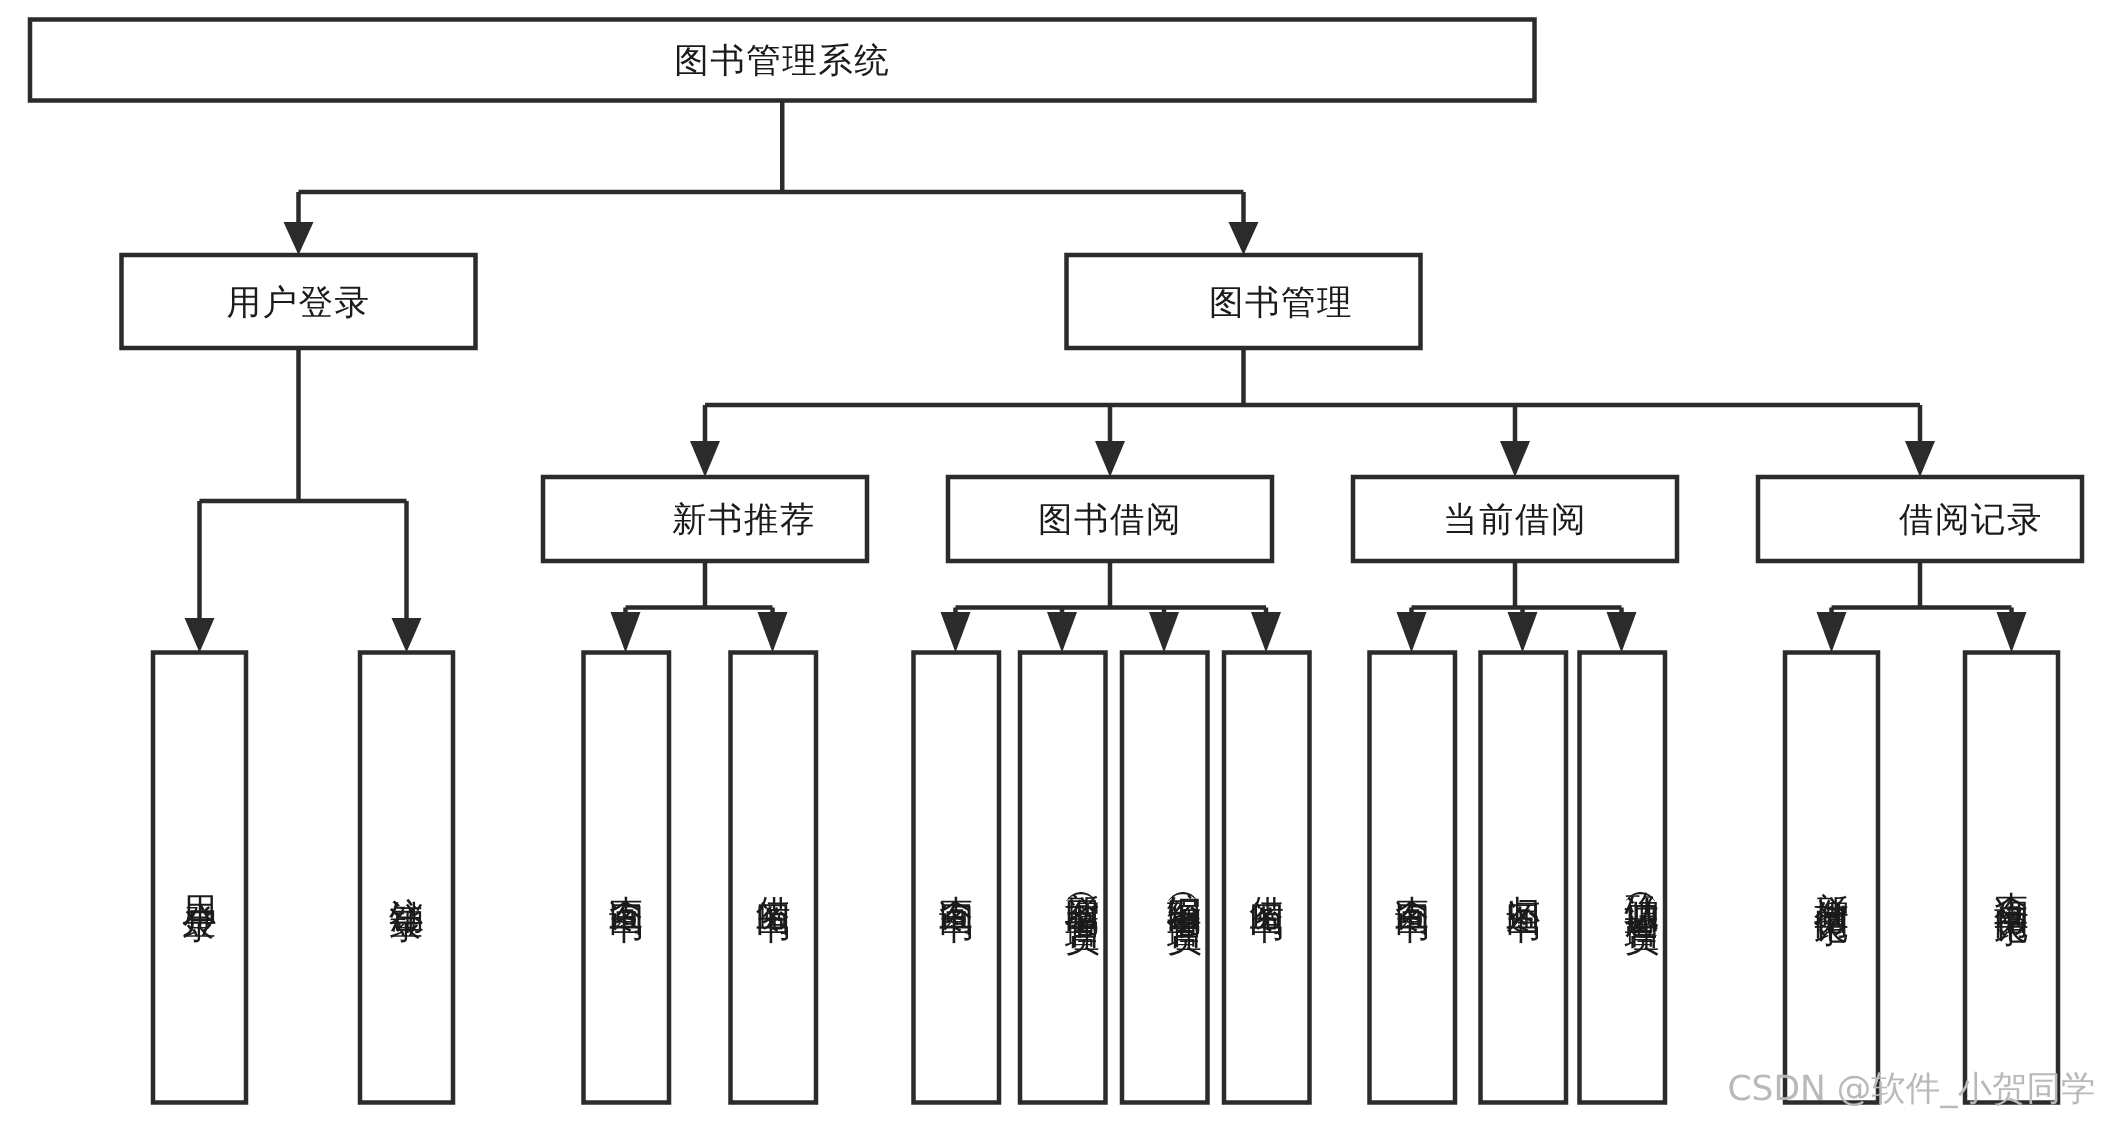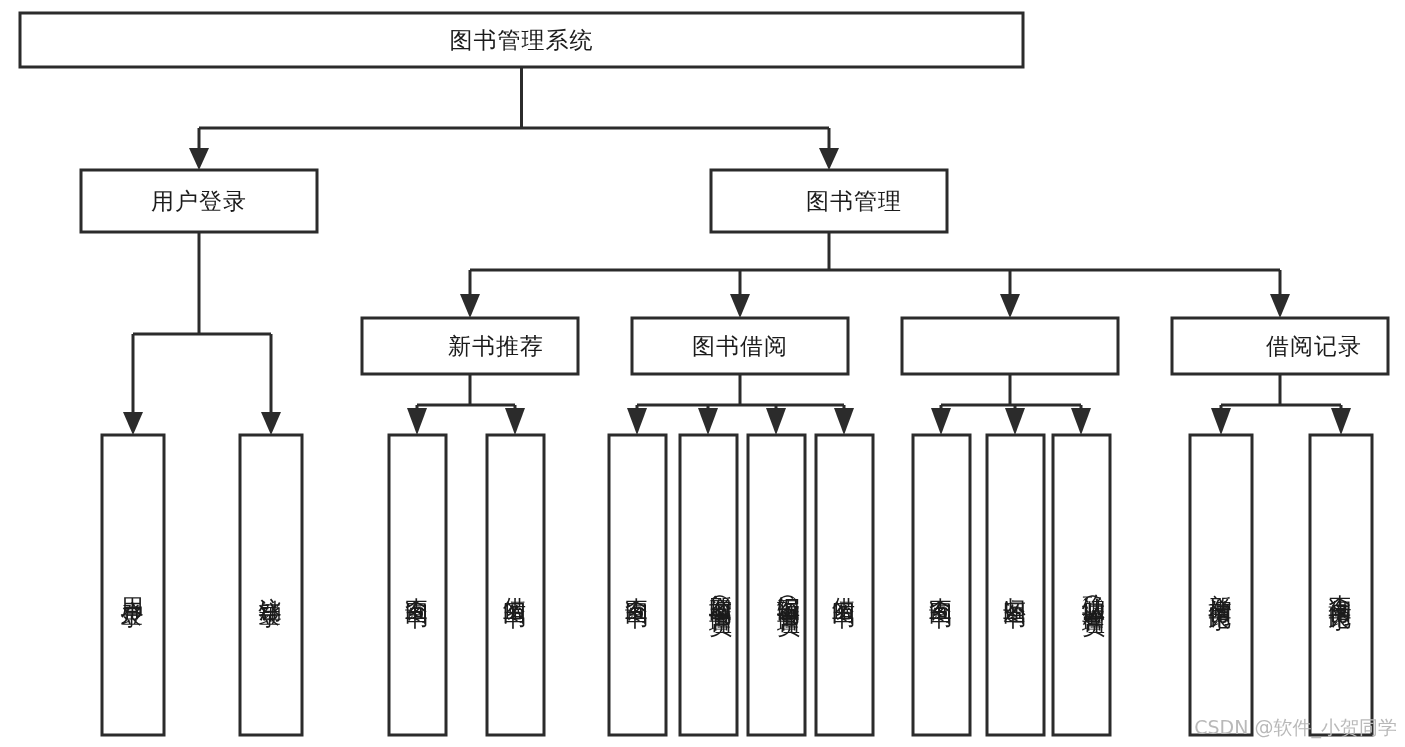--- a/index.html
+++ b/index.html
@@ -63,21 +63,21 @@
     white-space: nowrap;
     pointer-events: none;
   }
   .node-label-v.center-v {
     align-items: center;
   }
   .watermark {
     position: absolute;
     right: 8px;
     bottom: 6px;
-    font-size: 19px;
+    font-size: 23px;
     color: #b9b9b9;
     white-space: nowrap;
     pointer-events: none;
   }
 </style>
 </head>
 <body>
 
 <div id="diagram-root">
 
@@ -178,20 +178,21 @@
     </g>
   </svg>
 
   <div class="node-label-h" style="left:20px; top:13px; width:1003px; height:54px;">图书管理系统</div>
 
   <div class="node-label-h" style="left:81px; top:170px; width:236px; height:62px;">用户登录</div>
   <div class="node-label-h" style="left:711px; top:170px; width:236px; height:62px;margin-left:25px;">图书管理</div>
 
   <div class="node-label-h" style="left:362px; top:318px; width:216px; height:56px;margin-left:26px;">新书推荐</div>
   <div class="node-label-h" style="left:632px; top:318px; width:216px; height:56px;text-align:right;">图书借阅</div>
+  <div class="node-label-h" style="left:902px; top:318px; width:216px; height:56px;">当前借阅</div>
   <div class="node-label-h" style="left:1172px; top:318px; width:216px; height:56px;padding-left:34px;">借阅记录</div>
 
   <div class="node-label-v center-v" style="left:102px; top:435px; width:62px; height:300px;">用户登录</div>
   <div class="node-label-v center-v" style="left:240px; top:435px; width:62px; height:300px;">注销登录</div>
 
   <div class="node-label-v center-v" style="left:389px; top:435px; width:57px; height:300px;">查询图书</div>
   <div class="node-label-v center-v" style="left:487px; top:435px; width:57px; height:300px;">借阅图书</div>
 
   <div class="node-label-v center-v" style="left:609px; top:435px; width:57px; height:300px;">查询图书</div>
   <div class="node-label-v" style="left:680px; top:443px; width:57px; height:292px;">新增图书（管理员）</div>

